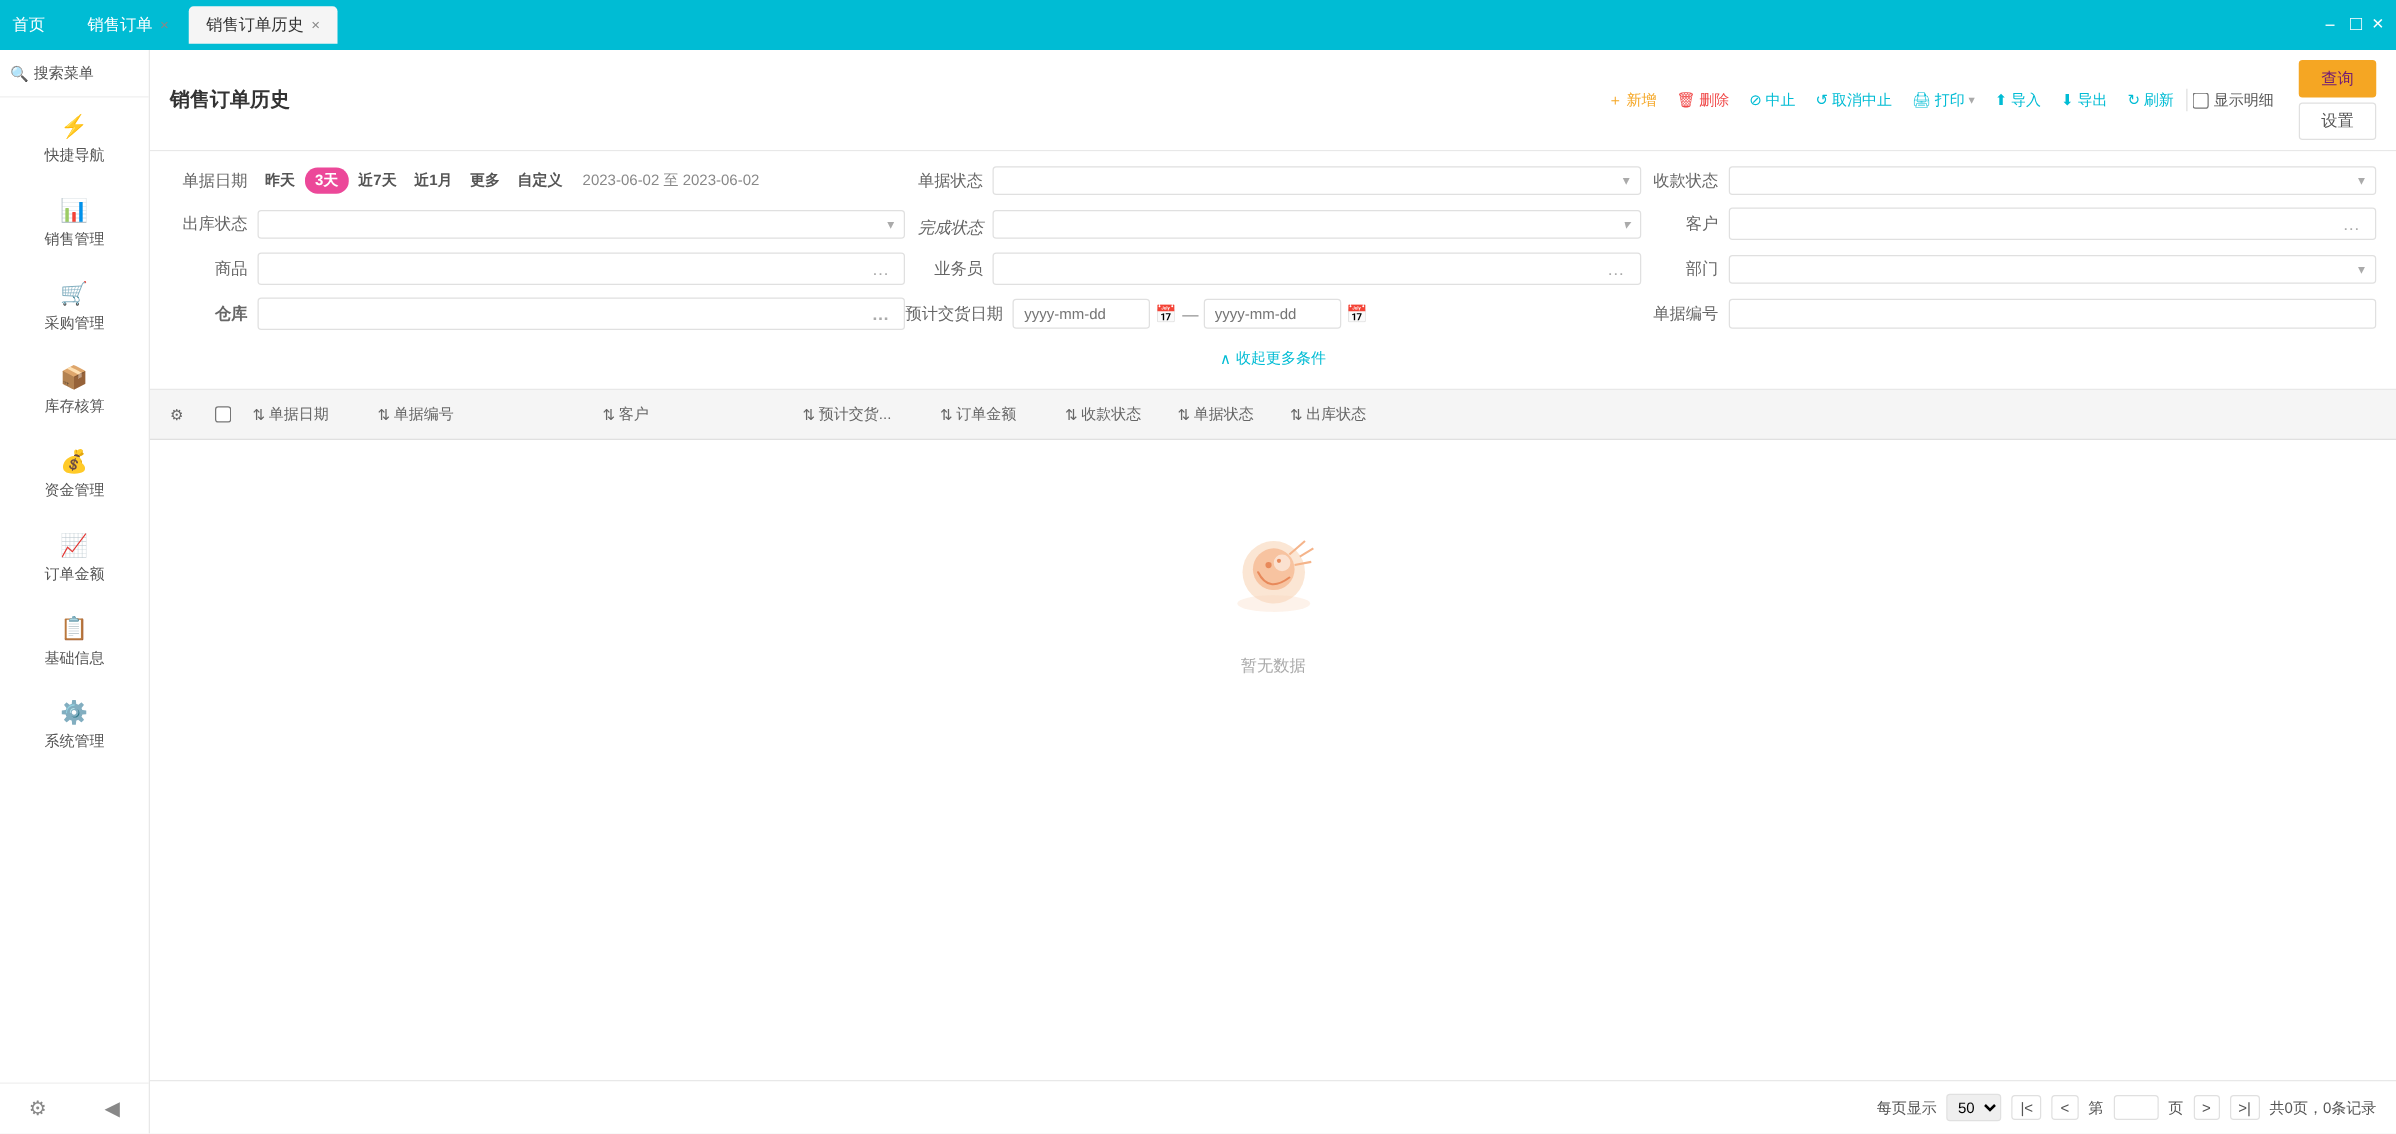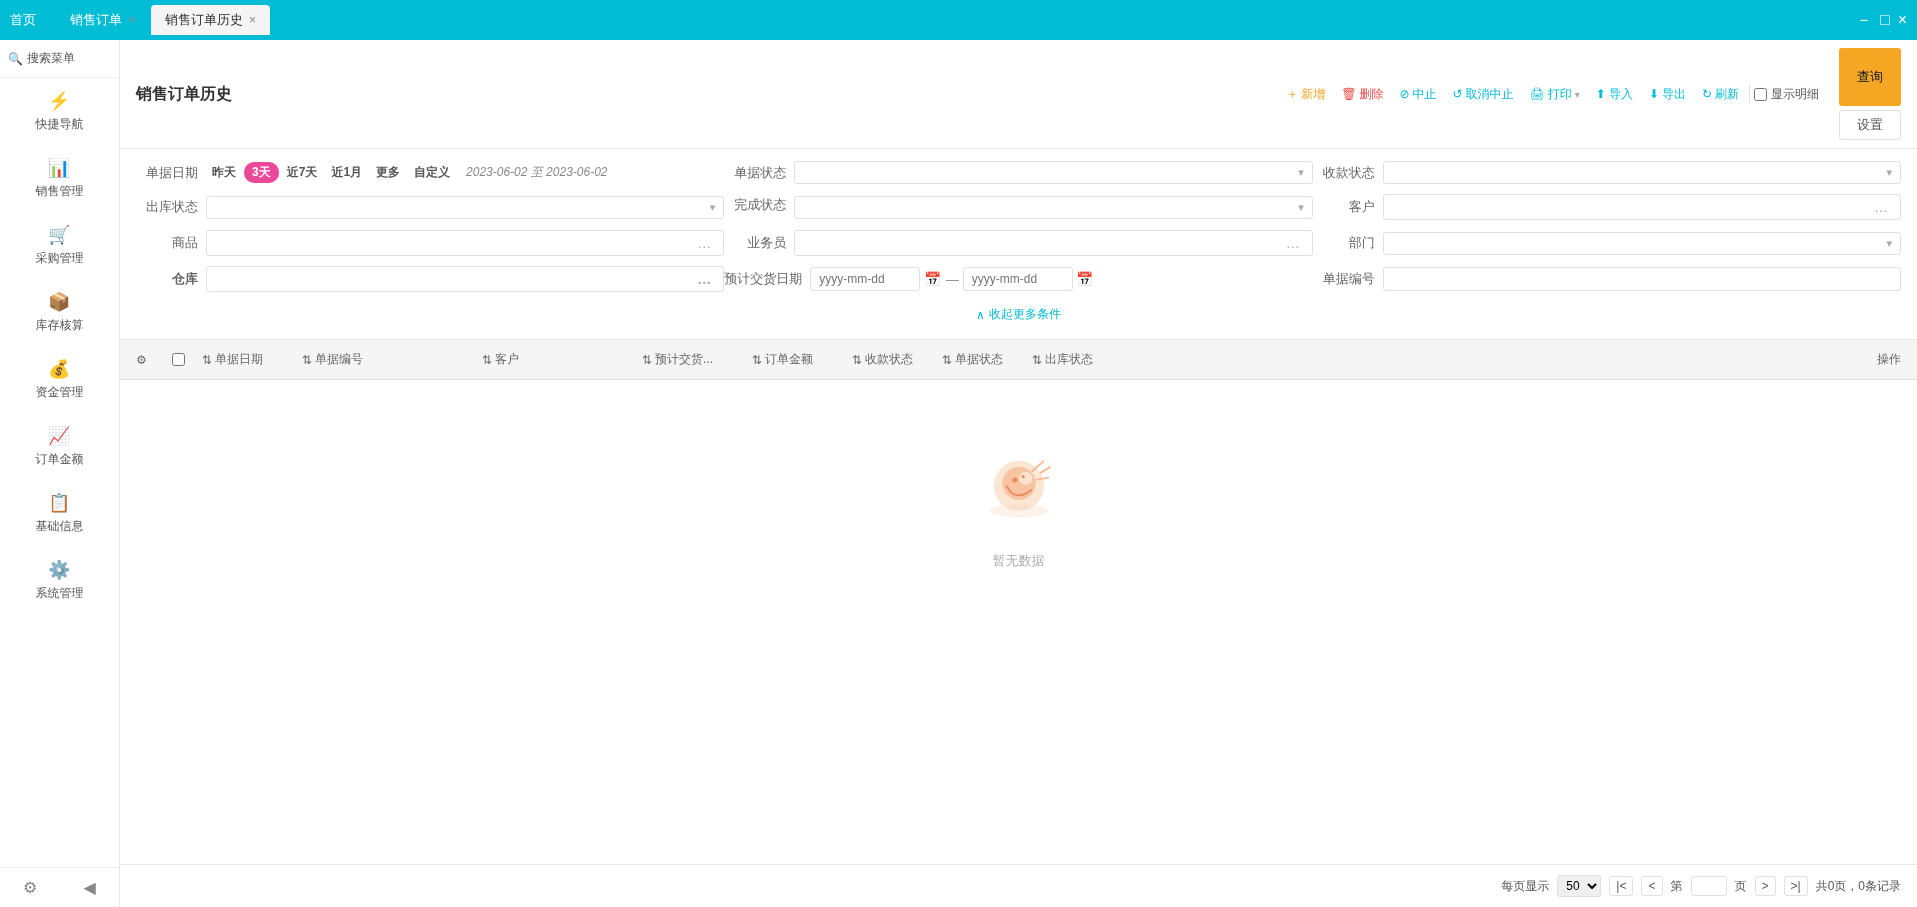--- a/index.html
+++ b/index.html
@@ -30,32 +30,32 @@
 
     
     .toolbar { display: flex; align-items: center; gap: 8px; padding: 8px 16px; background: #fff; border-bottom: 1px solid #e8e8e8; flex-shrink: 0; }
     .page-title { font-size: 16px; font-weight: bold; color: #333; margin-right: auto; }
     .toolbar-btn { display: flex; align-items: center; gap: 3px; font-size: 12px; color: #555; cursor: pointer; padding: 4px 6px; border-radius: 3px; }
     .toolbar-btn.orange { color: #f5a623; }
     .toolbar-btn.red { color: #f04848; }
     .toolbar-btn.teal { color: #00bcd4; }
     .toolbar-divider { width: 1px; height: 18px; background: #e0e0e0; }
     .display-detail-btn { display: flex; align-items: center; gap: 4px; font-size: 12px; color: #555; cursor: pointer; }
-    .query-btn { background: #f5a623; color: #0f172a; border: none; padding: 20px 18px; border-radius: 3px; cursor: pointer; font-size: 13px; }
+    .query-btn { background: #f5a623; color: #701a75; border: none; padding: 6px 18px; border-radius: 3px; cursor: pointer; font-size: 13px; }
     .settings-btn { background: #fff; color: #555; border: 1px solid #e0e0e0; padding: 5px 14px; border-radius: 3px; cursor: pointer; font-size: 13px; }
 
     
     .filter-area { background: #fff; padding: 12px 16px; border-bottom: 1px solid #e8e8e8; flex-shrink: 0; }
     .filter-row { display: flex; align-items: center; margin-bottom: 10px; gap: 0; }
     .filter-label { color: #666; font-size: 13px; min-width: 70px; text-align: right; padding-right: 8px; flex-shrink: 0; }
     .filter-control { flex: 1; display: flex; align-items: center; gap: 4px; }
     .date-btn-group { display: flex; align-items: center; gap: 2px; font-weight: bold; }
     .date-btn { font-size: 12px; color: #555; cursor: pointer; padding: 2px 6px; border-radius: 3px; }
     .date-btn.active { background: #ec4899; color: #fff; border-radius: 10px; padding: 2px 8px; }
-    .date-range { font-size: 12px; color: #888; margin-left: 6px; font-style: italic; }
+    .date-range { font-size: 12px; color: #888; margin-left: 6px; }
     .select-control { border: 1px solid #e0e0e0; border-radius: 3px; padding: 4px 8px; font-size: 12px; color: #555; background: #fff; display: flex; align-items: center; gap: 4px; min-width: 180px; cursor: pointer; }
     .select-control .chevron { margin-left: auto; color: #aaa; font-size: 11px; }
     .ellipsis-btn { color: #aaa; cursor: pointer; font-size: 14px; padding: 0 4px; }
     .filter-input { border: 1px solid #e0e0e0; border-radius: 3px; padding: 4px 8px; font-size: 12px; color: #555; background: #fff; flex: 1; min-width: 0; }
     .date-input-group { display: flex; align-items: center; gap: 4px; }
     .date-input { border: 1px solid #e0e0e0; border-radius: 3px; padding: 4px 8px; font-size: 12px; color: #aaa; background: #fff; width: 110px; }
     .calendar-icon { color: #aaa; cursor: pointer; font-size: 14px; }
     .collapse-row { display: flex; justify-content: center; align-items: center; gap: 4px; color: #00bcd4; font-size: 12px; cursor: pointer; padding: 4px 0; }
 
     
@@ -238,21 +238,21 @@
       </div>
 
       <div class="filter-row">
         <div style="display:flex;align-items:center;flex:1;">
           <span class="filter-label">出库状态</span>
           <div class="select-control" style="flex:1;">
             <span></span>
             <span class="chevron">▾</span>
           </div>
         </div>
-        <div style="display:flex;align-items:flex-start;flex:1;">
+        <div style="display:flex;align-items:flex-end;flex:1;font-style:italic;">
           <span class="filter-label">完成状态</span>
           <div class="select-control" style="flex:1;">
             <span></span>
             <span class="chevron">▾</span>
           </div>
         </div>
         <div style="display:flex;align-items:center;flex:1;">
           <span class="filter-label">客户</span>
           <div style="flex:1;display:flex;align-items:center;border:1px solid #e0e0e0;border-radius:3px;padding:4px 8px;">
             <span style="flex:1;"></span>
@@ -347,23 +347,20 @@
           <span>⇅</span>
           <span>收款状态</span>
         </div>
         <div class="th th-status">
           <span>⇅</span>
           <span>单据状态</span>
         </div>
         <div class="th th-out-status">
           <span>⇅</span>
           <span>出库状态</span>
-        </div>
-        <div class="th th-action">
-          <span>操作</span>
         </div>
       </div>
 
       <div class="empty-state">
         <div class="empty-illustration">
           <svg viewBox="0 0 120 120" xmlns="http://www.w3.org/2000/svg">
             <circle cx="60" cy="55" r="30" fill="#f9d5b8" opacity="0.6"></circle>
             <ellipse cx="60" cy="85" rx="35" ry="8" fill="#f9d5b8" opacity="0.3"></ellipse>
             <circle cx="60" cy="52" r="20" fill="#f5b48a" opacity="0.7"></circle>
             <circle cx="68" cy="46" r="8" fill="#fff" opacity="0.5"></circle>

